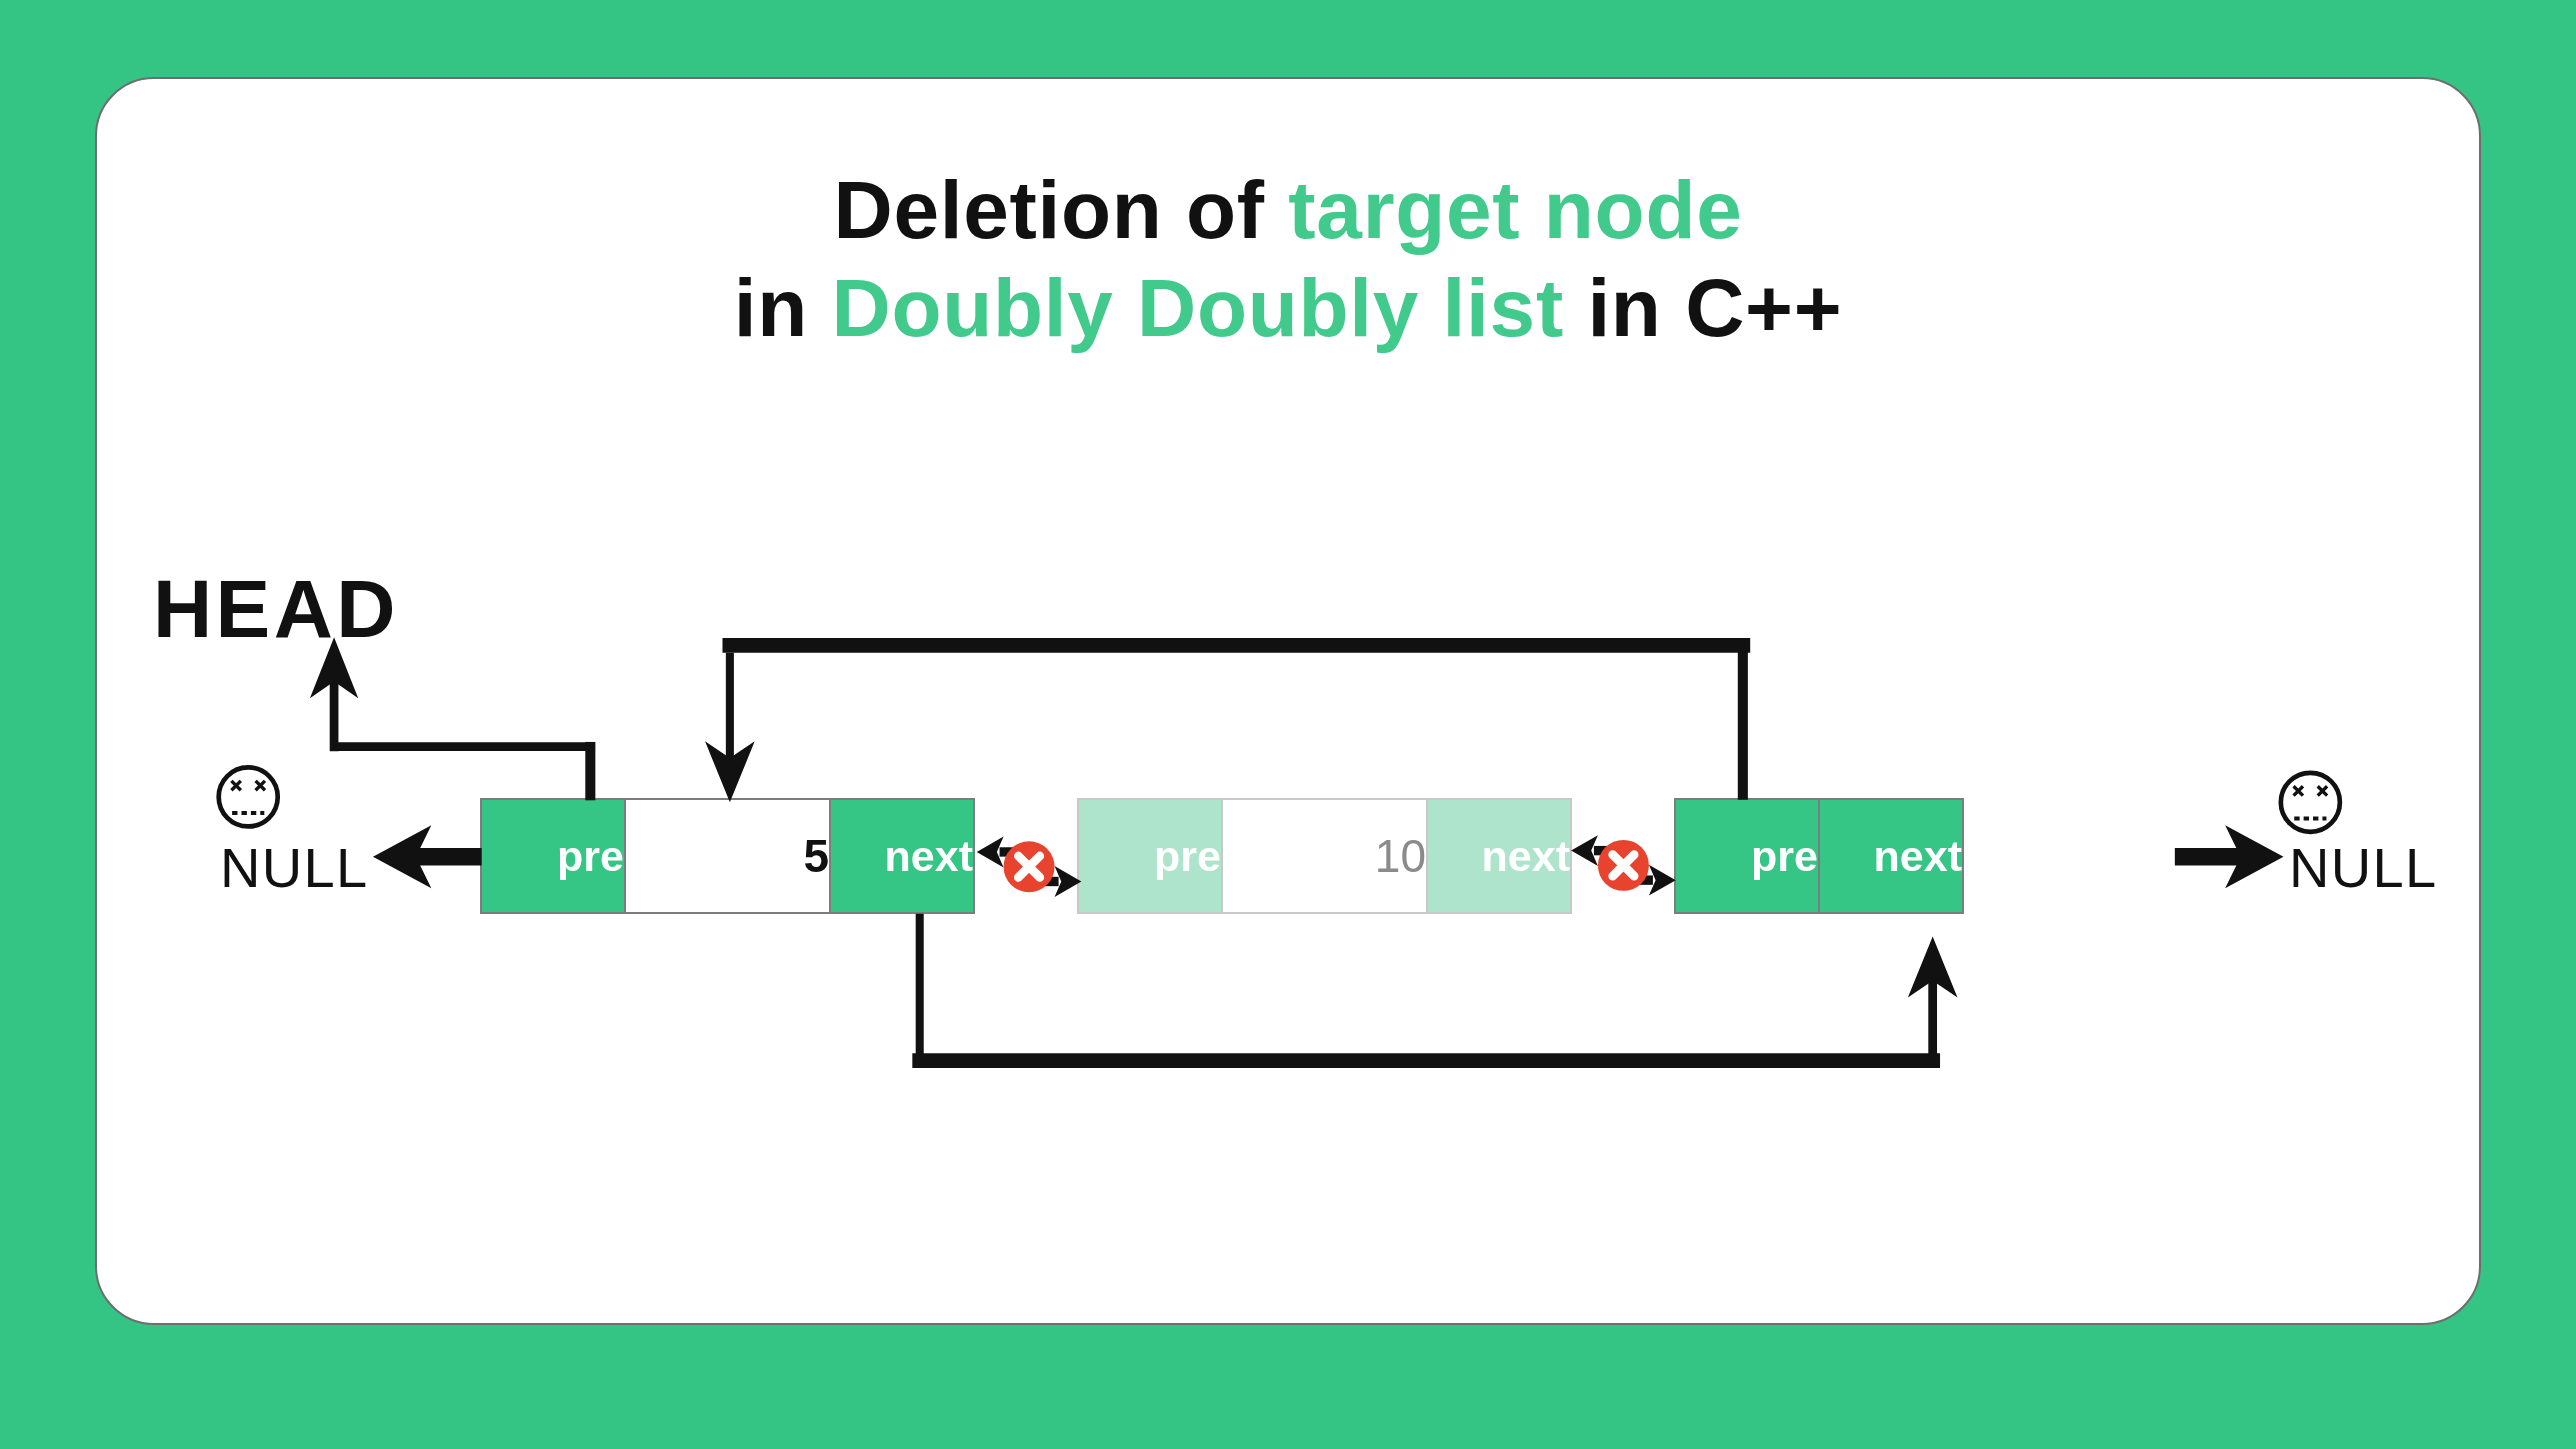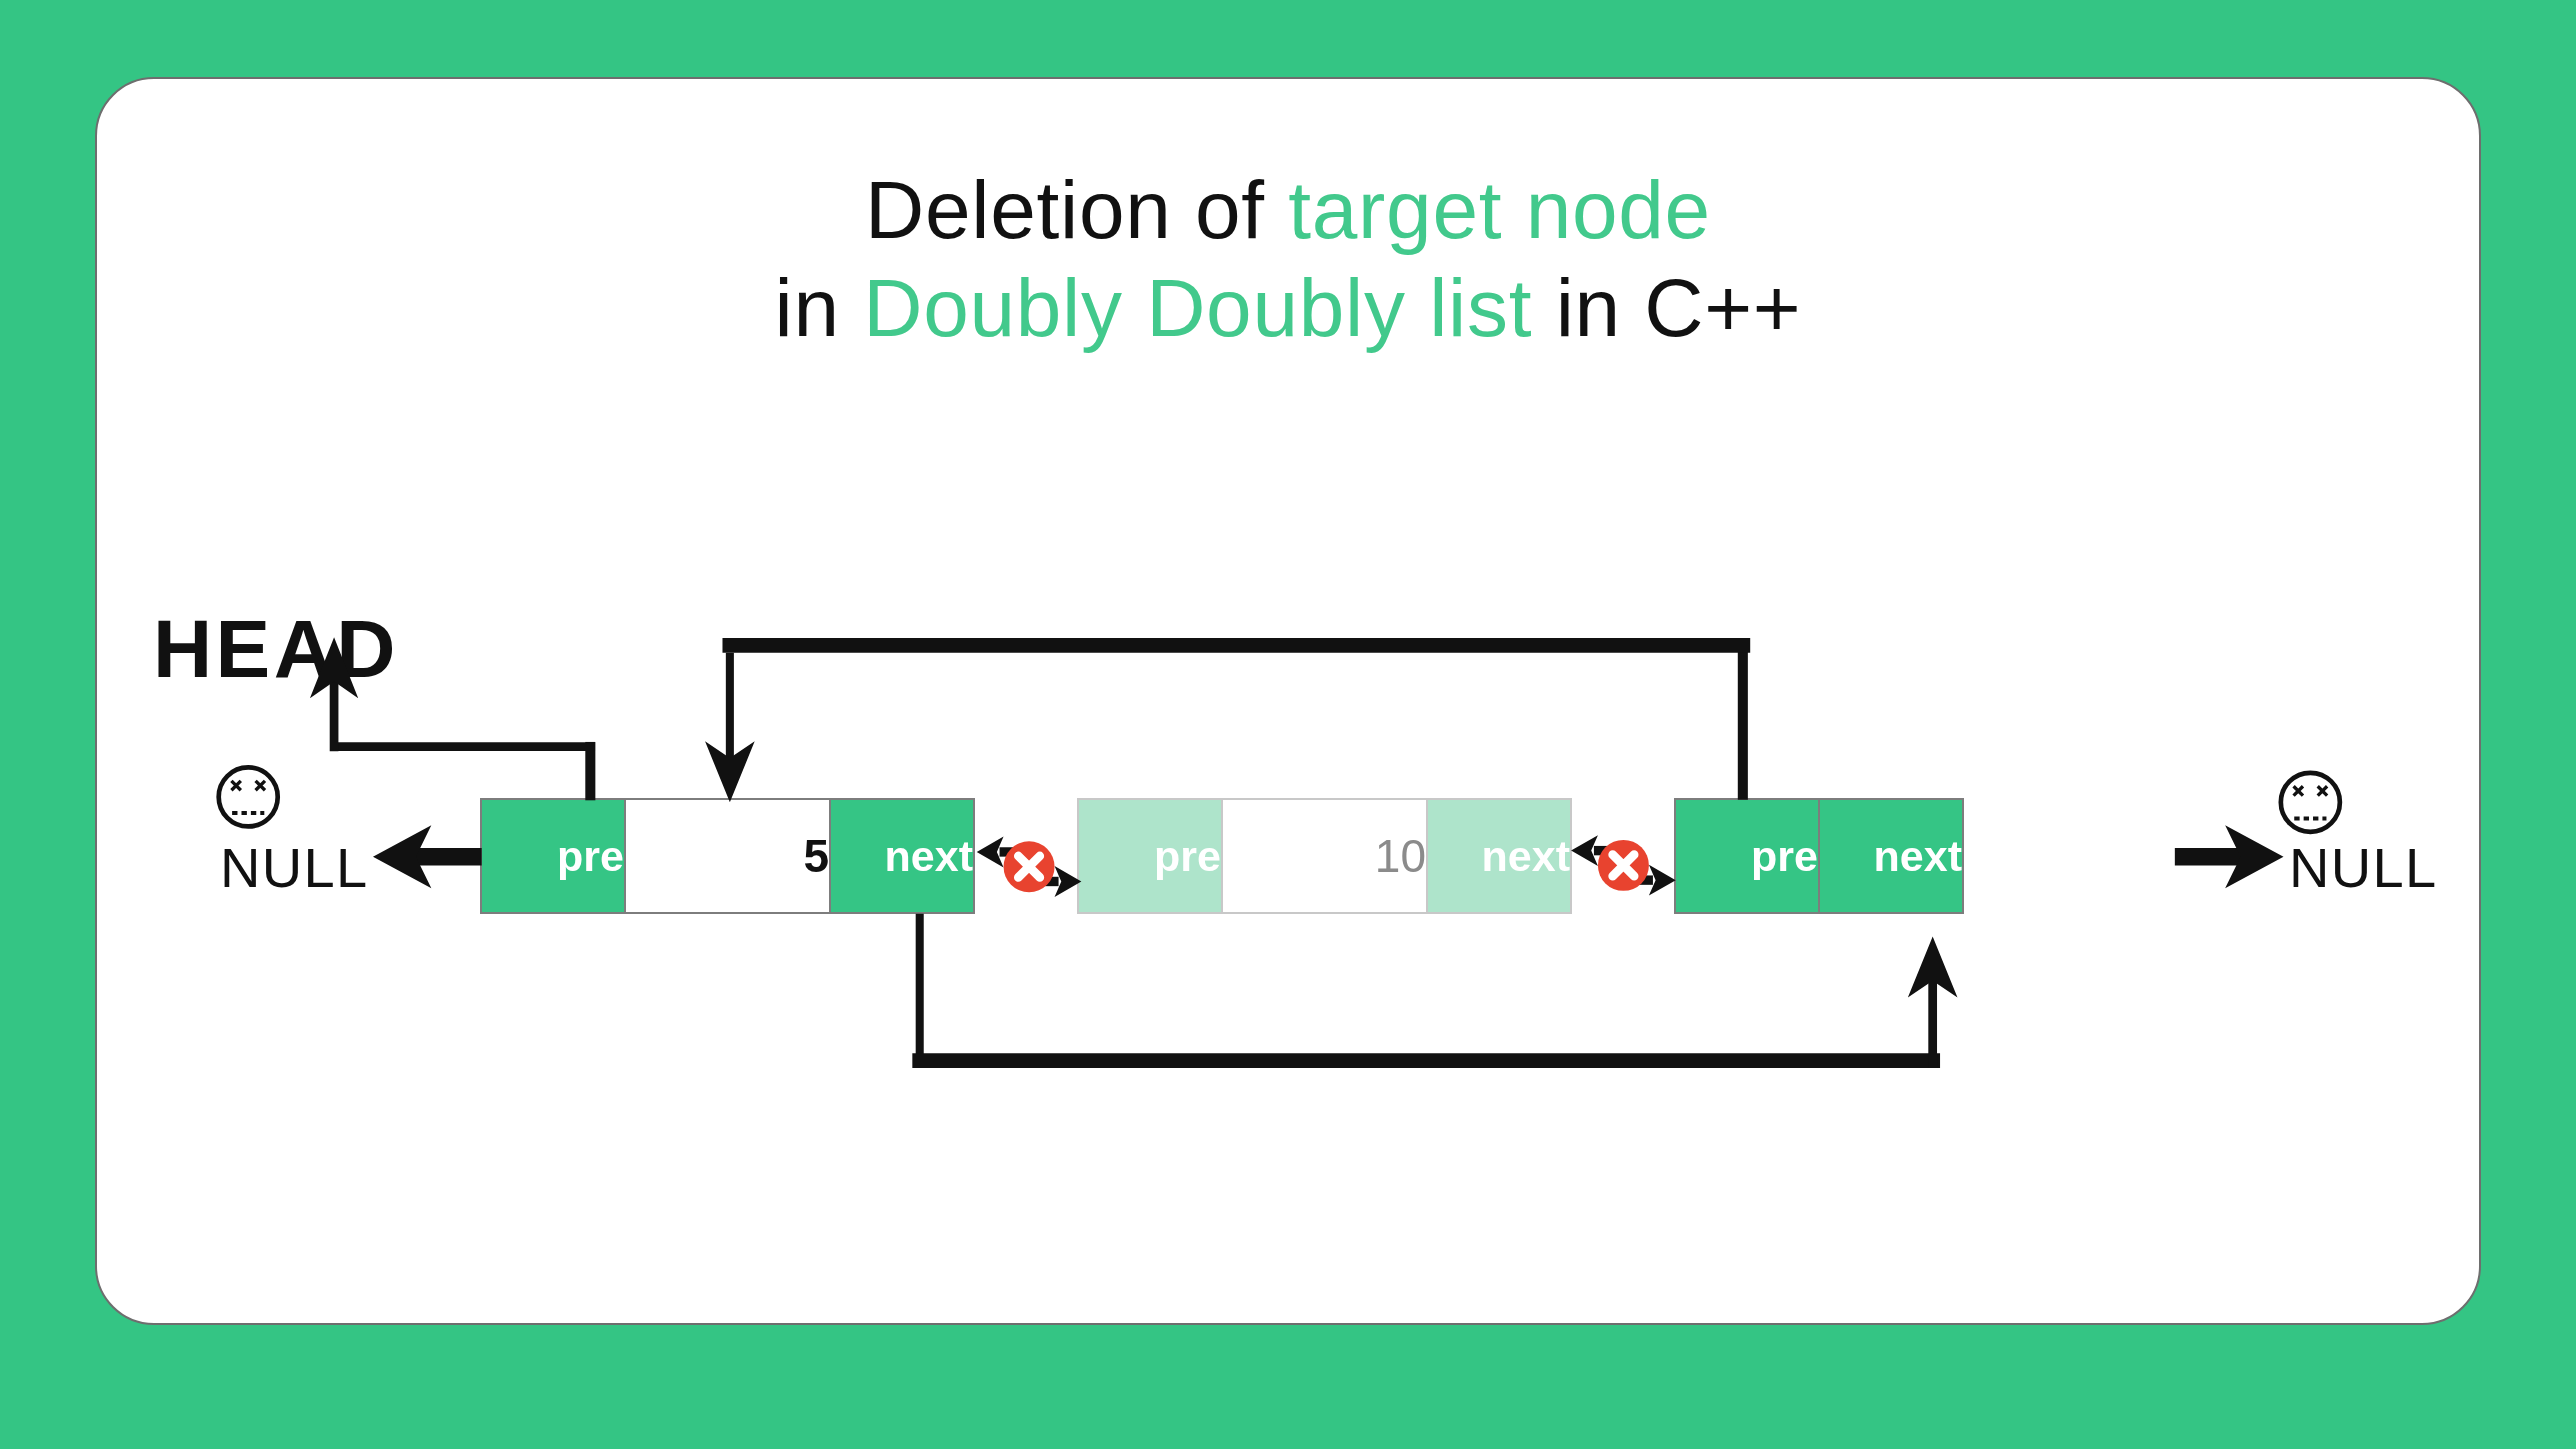--- a/index.html
+++ b/index.html
@@ -9,29 +9,28 @@
     font-family:"Liberation Sans",sans-serif;
   }
   .card{
     position:absolute;left:95px;top:77px;width:2386px;height:1248px;
     background:var(--card-white,#FFFFFF);
     border:2px solid var(--card-border,#6E6E6E);
     border-radius:59px;box-sizing:border-box;
   }
   .title{
     position:absolute;left:0;right:0;top:161px;
-    text-align:center;font-size:82px;font-weight:400;line-height:1.2;
+    text-align:center;font-size:82px;font-weight:700;line-height:1.2;
     color:var(--text-black,#111111);letter-spacing:0.7px;
   }
   .title .green{color:var(--accent-green-text,#42C98C);}
   .head-label{
     position:absolute;left:153px;top:562px;
     font-size:82px;font-weight:700;letter-spacing:3.4px;
     color:var(--text-black,#111111);
-    margin-top:40px;
   }
   .null-label{
     position:absolute;top:835px;font-size:56px;font-weight:400;
     letter-spacing:1.3px;color:var(--text-black,#111111);
   }
   .null-left{left:220px;}
   .null-right{left:2289px;}
   .node{
     position:absolute;top:798px;height:116px;display:flex;align-items:stretch;
   }

